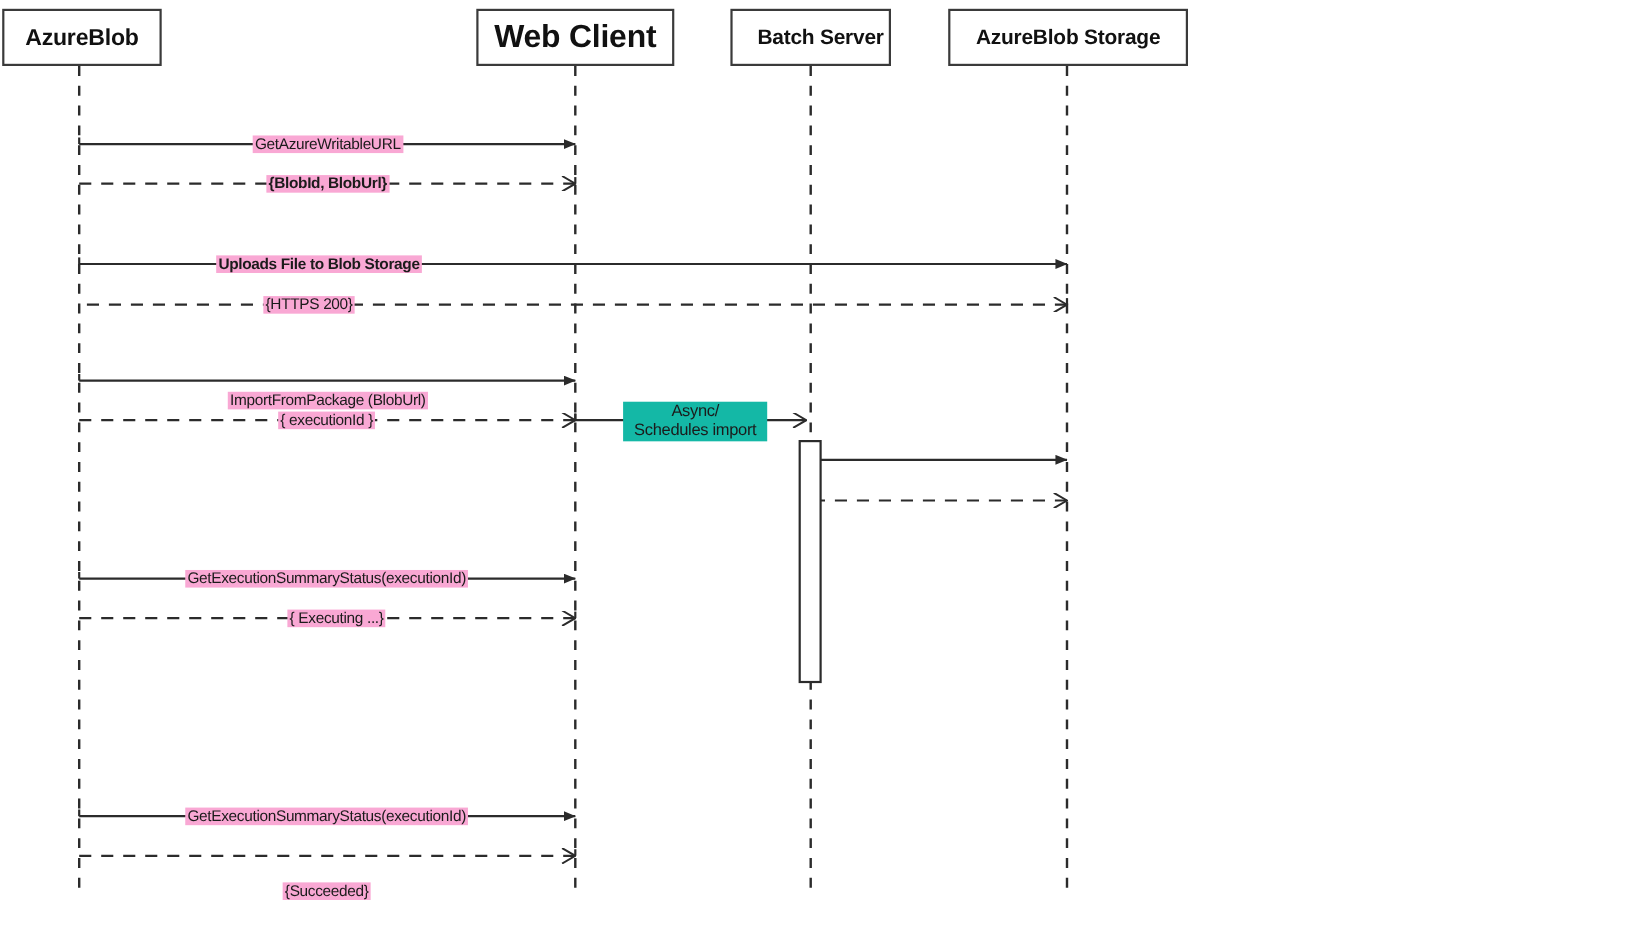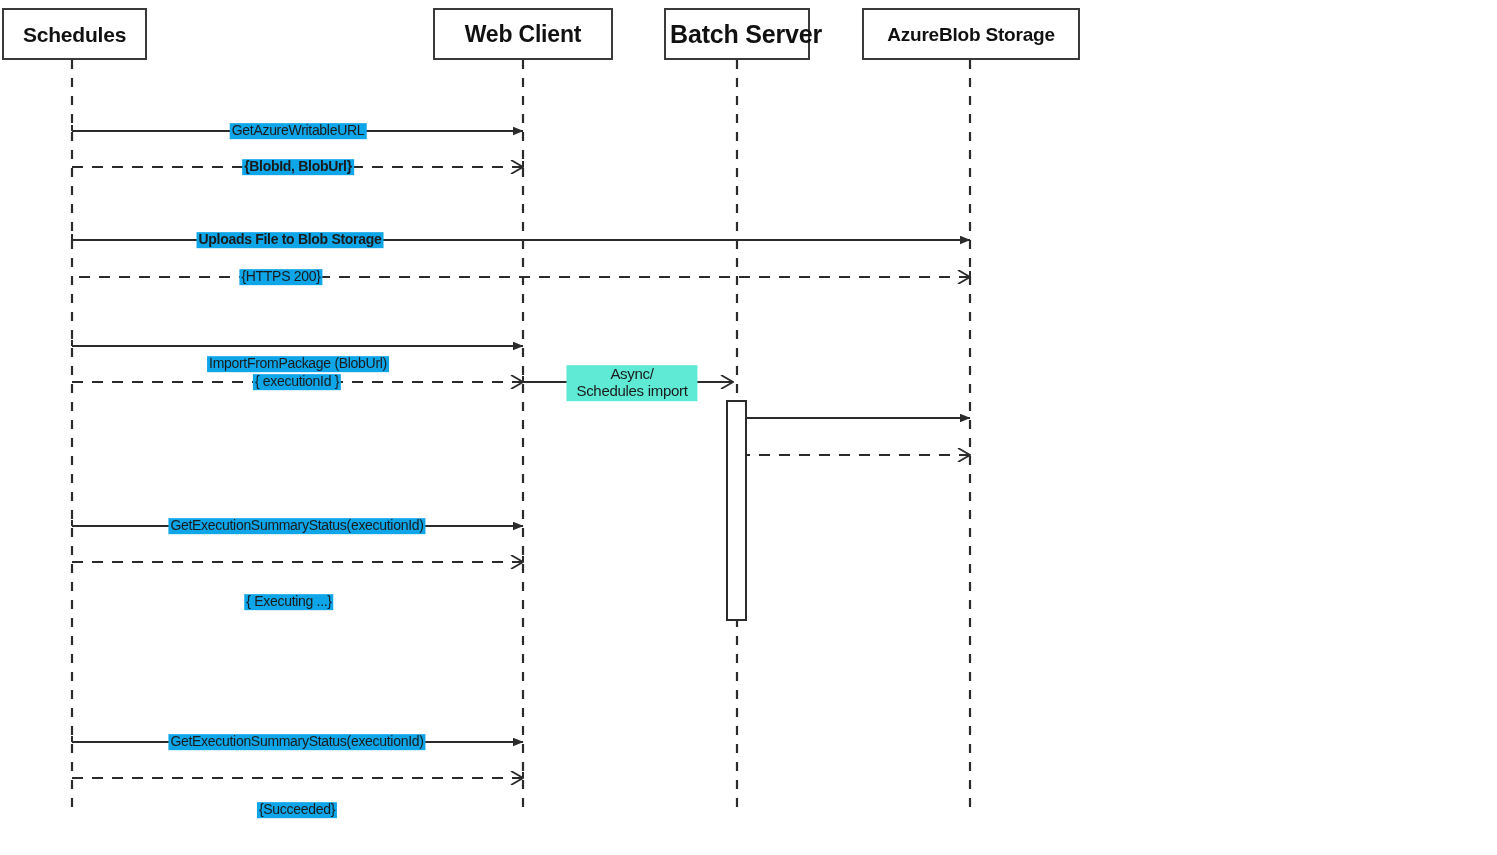--- a/index.html
+++ b/index.html
@@ -37,31 +37,31 @@
     font-weight: bold;
     color: #111111;
     letter-spacing: -0.2px;
   }
   .participant-label {
     white-space: nowrap;
     line-height: 1;
   }
   .msg-label {
     position: absolute;
-    background: #0ea5e9;
+    background: #f9a8d4;
     color: #1b1b1b;
     white-space: nowrap;
     line-height: 1.12;
     transform: translate(-50%, -50%);
     padding: 0 2px;
     text-align: center;
     letter-spacing: -0.3px;
   }
   .msg-label.two-line {
-    background: #5eead4;
+    background: #14b8a6;
     transform: translate(-50%, -50%);
     padding: 1px 10px;
   }
 </style>
 </head>
 <body>
 
 <div id="diagram-root">
   <svg id="diagram-svg" viewBox="0 0 1497 855" xmlns="http://www.w3.org/2000/svg">
     <defs>
@@ -110,41 +110,41 @@
         <line x1="523" y1="778" x2="72" y2="778" stroke="#2b2b2b" stroke-width="2" fill="none" stroke-dasharray="11 9" marker-start="url(#arrow-open-left)"></line>
         <line x1="523" y1="772" x2="523" y2="778" stroke="#2b2b2b" stroke-width="2"></line>
       </g>
     <g id="activations-layer">
         <rect x="727" y="401" width="19" height="219" fill="#ffffff" stroke="#2b2b2b" stroke-width="2"></rect>
       </g>
   </svg>
 
   <div id="participants-layer">
       <div class="participant-box" style="left: 2px; top: 8px; width: 145px; height: 52px;">
-        <span class="participant-label" style="font-size: 21px;">Schedules</span>
+        <span class="participant-label" style="font-size: 21px;">AzureBlob</span>
       </div>
       <div class="participant-box" style="left: 433px; top: 8px; width: 180px; height: 52px;">
-        <span class="participant-label" style="font-size: 23px; text-align: center;">Web Client</span>
+        <span class="participant-label" style="font-size: 29px; text-align: center;">Web Client</span>
       </div>
       <div class="participant-box" style="left: 664px; top: 8px; width: 146px; height: 52px;">
-        <span class="participant-label" style="font-size: 25px; padding-left: 18px;">Batch Server</span>
+        <span class="participant-label" style="font-size: 19px; padding-left: 18px;">Batch Server</span>
       </div>
       <div class="participant-box" style="left: 862px; top: 8px; width: 218px; height: 52px;">
         <span class="participant-label" style="font-size: 19px;">AzureBlob Storage</span>
       </div>
     </div>
   <div id="labels-layer">
       <div class="msg-label" style="left: 298px; top: 131px; font-size: 14px;">GetAzureWritableURL</div>
       <div class="msg-label" style="left: 298px; top: 167px; font-size: 14px; font-weight: bold;">{BlobId, BlobUrl}</div>
       <div class="msg-label" style="left: 290px; top: 240px; font-size: 14px; font-weight: bold;">Uploads File to Blob Storage</div>
       <div class="msg-label" style="left: 281px; top: 277px; font-size: 14px;">{HTTPS 200}</div>
       <div class="msg-label" style="left: 298px; top: 364px; font-size: 14px;">ImportFromPackage (BlobUrl)</div>
       <div class="msg-label" style="left: 297px; top: 382px; font-size: 14px;">{ executionId }</div>
       <div class="msg-label two-line" style="left: 632px; top: 383px; font-size: 15px;">
         <div>Async/</div>
         <div>Schedules import</div>
       </div>
       <div class="msg-label" style="left: 297px; top: 526px; font-size: 14px;">GetExecutionSummaryStatus(executionId)</div>
-      <div class="msg-label" style="left: 289px; top: 562px; font-size: 14px; margin-top: 40px;">{ Executing ...}</div>
+      <div class="msg-label" style="left: 306px; top: 562px; font-size: 14px;">{ Executing ...}</div>
       <div class="msg-label" style="left: 297px; top: 742px; font-size: 14px;">GetExecutionSummaryStatus(executionId)</div>
       <div class="msg-label" style="left: 297px; top: 778px; font-size: 14px; margin-top: 32px;">{Succeeded}</div>
     </div>
 </div>
 
 </body></html>

